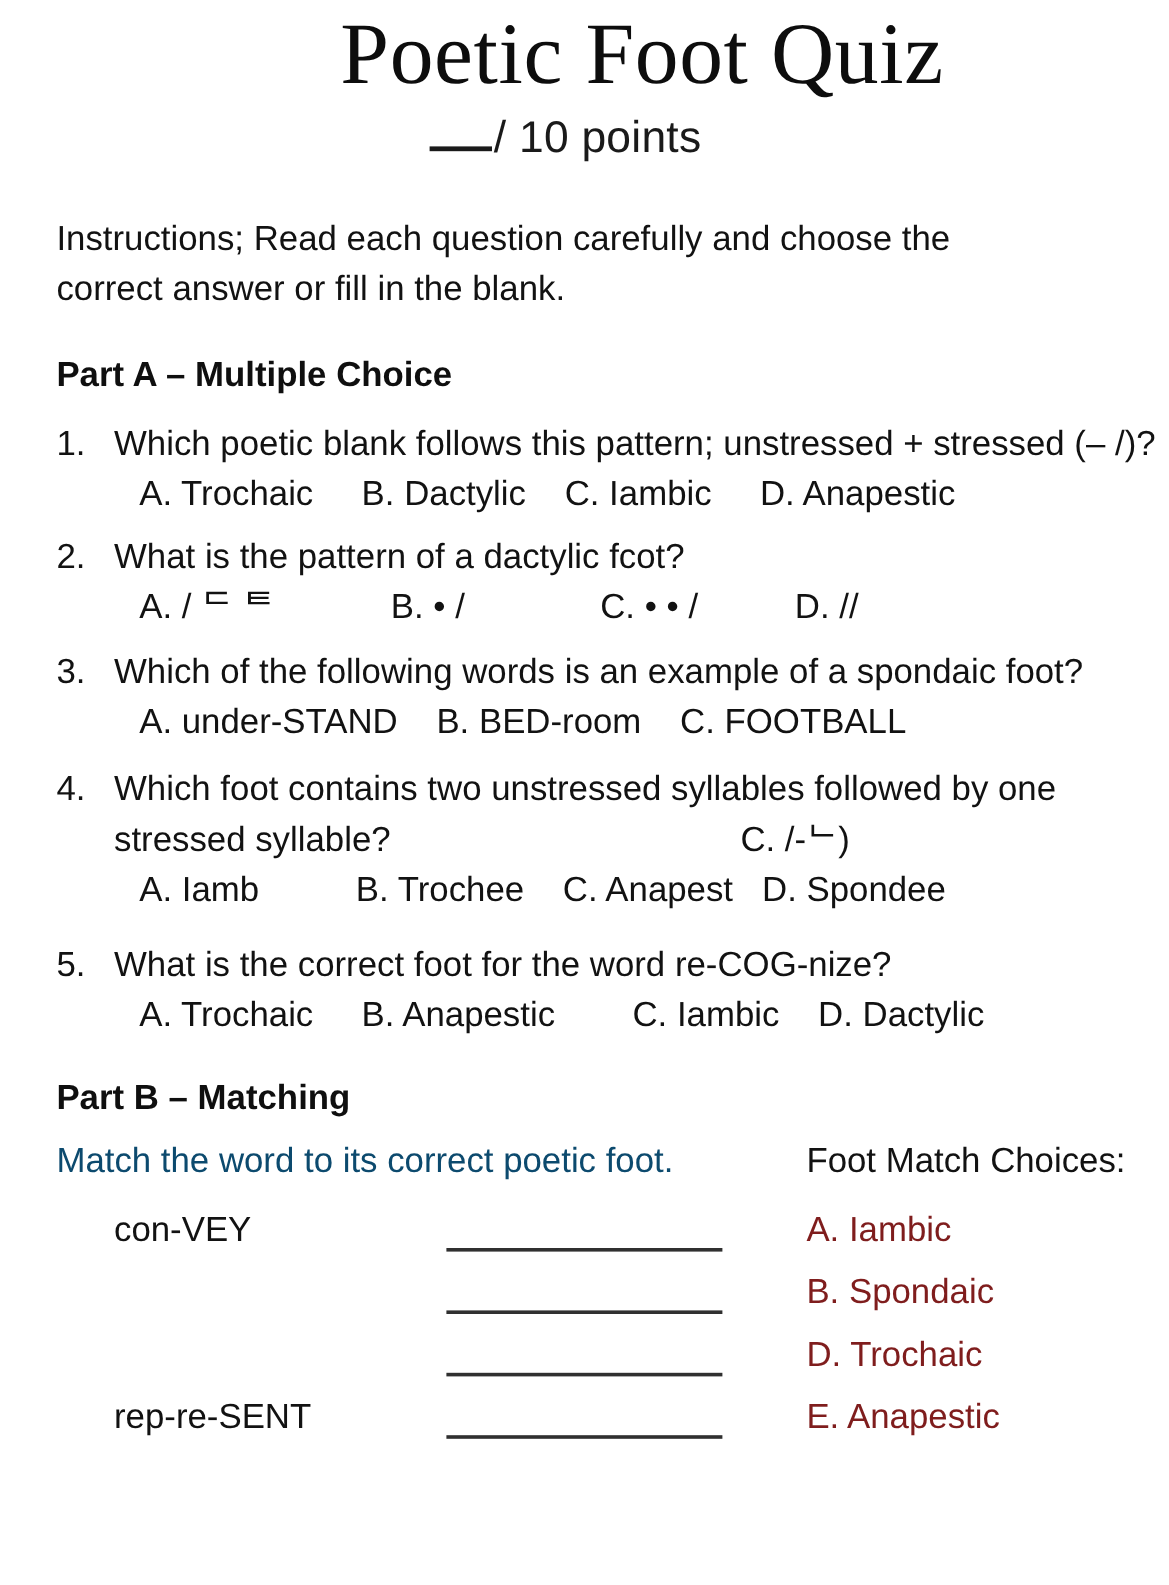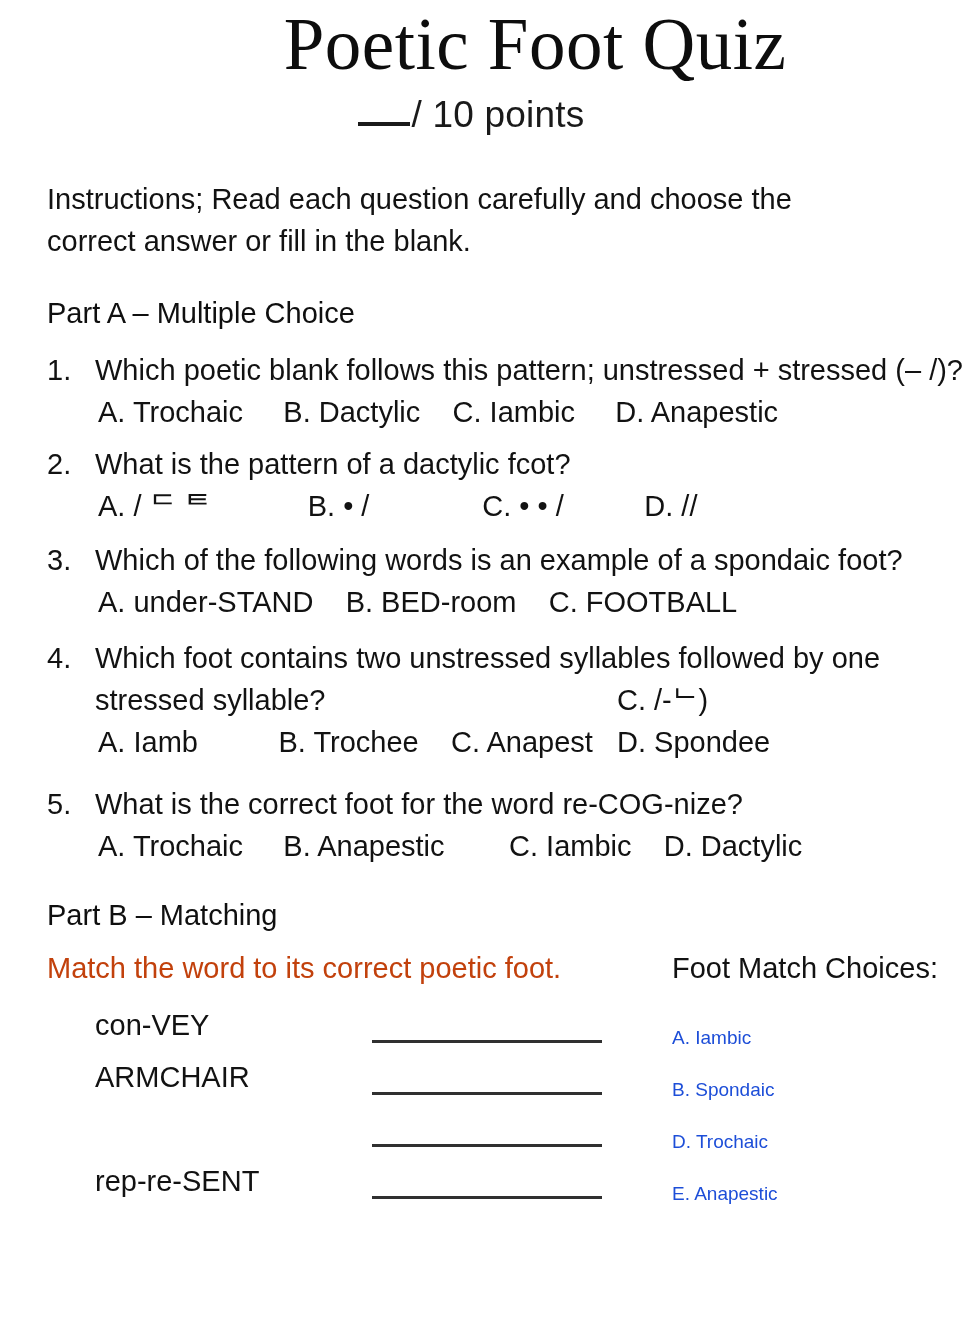--- a/index.html
+++ b/index.html
@@ -67,21 +67,21 @@
     font-size: 29px;
     line-height: 42px;
     color: #121212;
   }
   .instructions b { font-weight: normal; }
 
   .part-head {
     position: absolute;
     left: 47px;
     font-size: 29px;
-    font-weight: normal;
+    font-weight: bold;
     line-height: 36px;
     color: #0f0f0f;
   }
   #part-a-head { top: 295px; }
   #part-b-head { top: 897px; }
 
   
   .q {
     position: absolute;
     left: 47px;
@@ -96,21 +96,21 @@
     top: 0;
     width: 46px;
     text-align: left;
   }
   .q .stem {
     display: block;
     margin-left: 48px;
   }
   .q .opts {
     display: block;
-    margin-left: 51px;
+    margin-left: 69px;
     white-space: pre;
   }
   .q .stray {
     position: absolute;
     left: 570px;
     white-space: pre;
   }
 
   #q1 { top: 349px; }
   #q2 { top: 443px; }
@@ -118,21 +118,21 @@
   #q4 { top: 637px; }
   #q5 { top: 783px; }
 
   
   .match-intro {
     position: absolute;
     top: 948px;
     left: 47px;
     font-size: 29px;
     line-height: 40px;
-    color: #c2410c;
+    color: #0c4a6e;
   }
   .choices-head {
     position: absolute;
     top: 948px;
     left: 672px;
     font-size: 29px;
     line-height: 40px;
     color: #121212;
   }
 
@@ -159,24 +159,24 @@
     position: absolute;
     left: 372px;
     top: 36px;
     width: 230px;
     height: 0;
     border-bottom: 3px solid #303030;
   }
   .match-row .choice {
     position: absolute;
     left: 672px;
-    top: 13px;
-    font-size: 19px;
-    line-height: 42px;
-    color: #1d4ed8;
+    top: 0;
+    font-size: 29px;
+    line-height: 42px;
+    color: #7f1d1d;
     white-space: pre;
   }
 </style>
 </head>
 <body>
 
 <div class="page">
 
   <div class="title">Poetic Foot Quiz</div>
 
@@ -222,21 +222,20 @@
   <div class="match-intro">Match the word to its correct poetic foot.</div>
   <div class="choices-head">Foot Match Choices:</div>
 
   <div class="match-rows">
     <div class="match-row">
       <span class="word">con-VEY</span>
       <span class="blank"></span>
       <span class="choice">A. Iambic</span>
     </div>
     <div class="match-row">
-      <span class="word">ARMCHAIR</span>
       <span class="blank"></span>
       <span class="choice">B. Spondaic</span>
     </div>
     <div class="match-row">
       <span class="blank"></span>
       <span class="choice">D. Trochaic</span>
     </div>
     <div class="match-row">
       <span class="word">rep-re-SENT</span>
       <span class="blank"></span>

